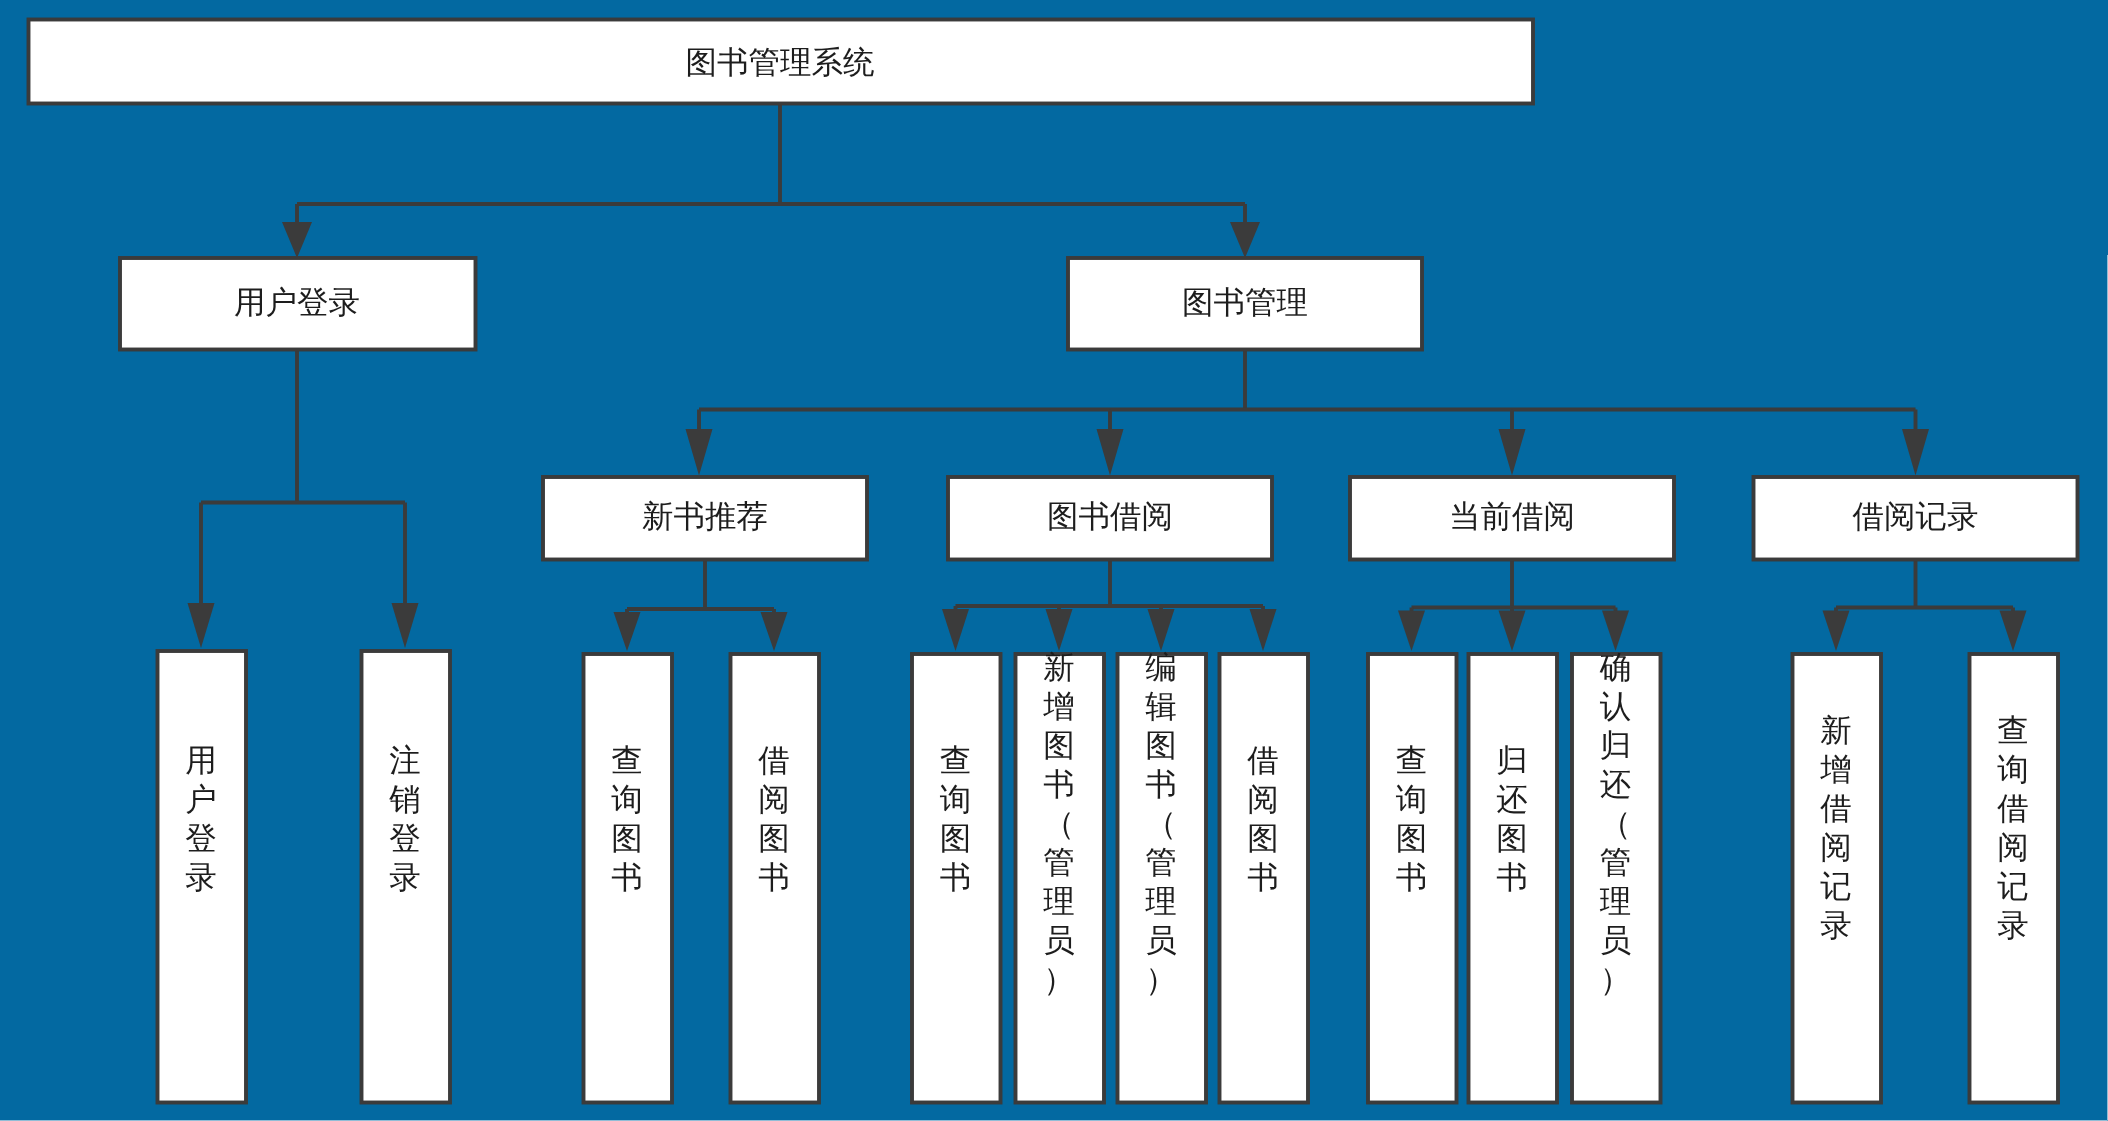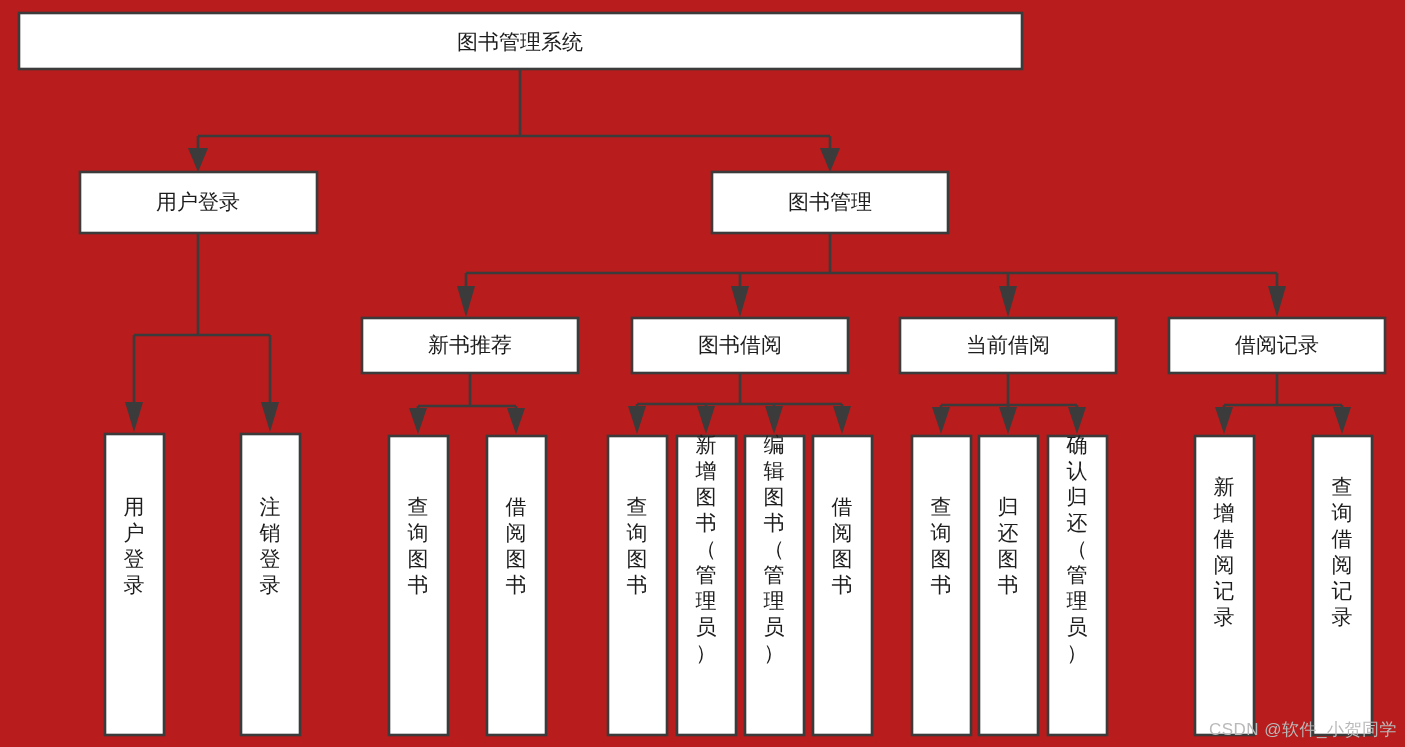--- a/index.html
+++ b/index.html
@@ -7,21 +7,21 @@
     padding: 0;
     background: #ffffff;
   }
   body {
     font-family: "Liberation Sans", "DejaVu Sans", sans-serif;
   }
   #diagram-root {
     position: relative;
     width: 1405px;
     height: 747px;
-    background: #b91c1c;
+    background: #0369a1;
     overflow: hidden;
   }
   svg#flow {
     position: absolute;
     top: 0;
     left: 0;
     width: 1405px;
     height: 747px;
     display: block;
   }
@@ -244,15 +244,14 @@
       <text class="node-label-vertical"><tspan x="1224" y="494">新</tspan><tspan x="1224" y="520">增</tspan><tspan x="1224" y="546">借</tspan><tspan x="1224" y="572">阅</tspan><tspan x="1224" y="598">记</tspan><tspan x="1224" y="624">录</tspan></text>
     </g>
 
     <g>
       <rect class="node-box" x="1313" y="436" width="59" height="299"></rect>
       <text class="node-label-vertical"><tspan x="1342" y="494">查</tspan><tspan x="1342" y="520">询</tspan><tspan x="1342" y="546">借</tspan><tspan x="1342" y="572">阅</tspan><tspan x="1342" y="598">记</tspan><tspan x="1342" y="624">录</tspan></text>
     </g>
 
   </svg>
 
-  <div class="watermark">CSDN @软件_小贺同学</div>
 
 </div>
 
 </body></html>

